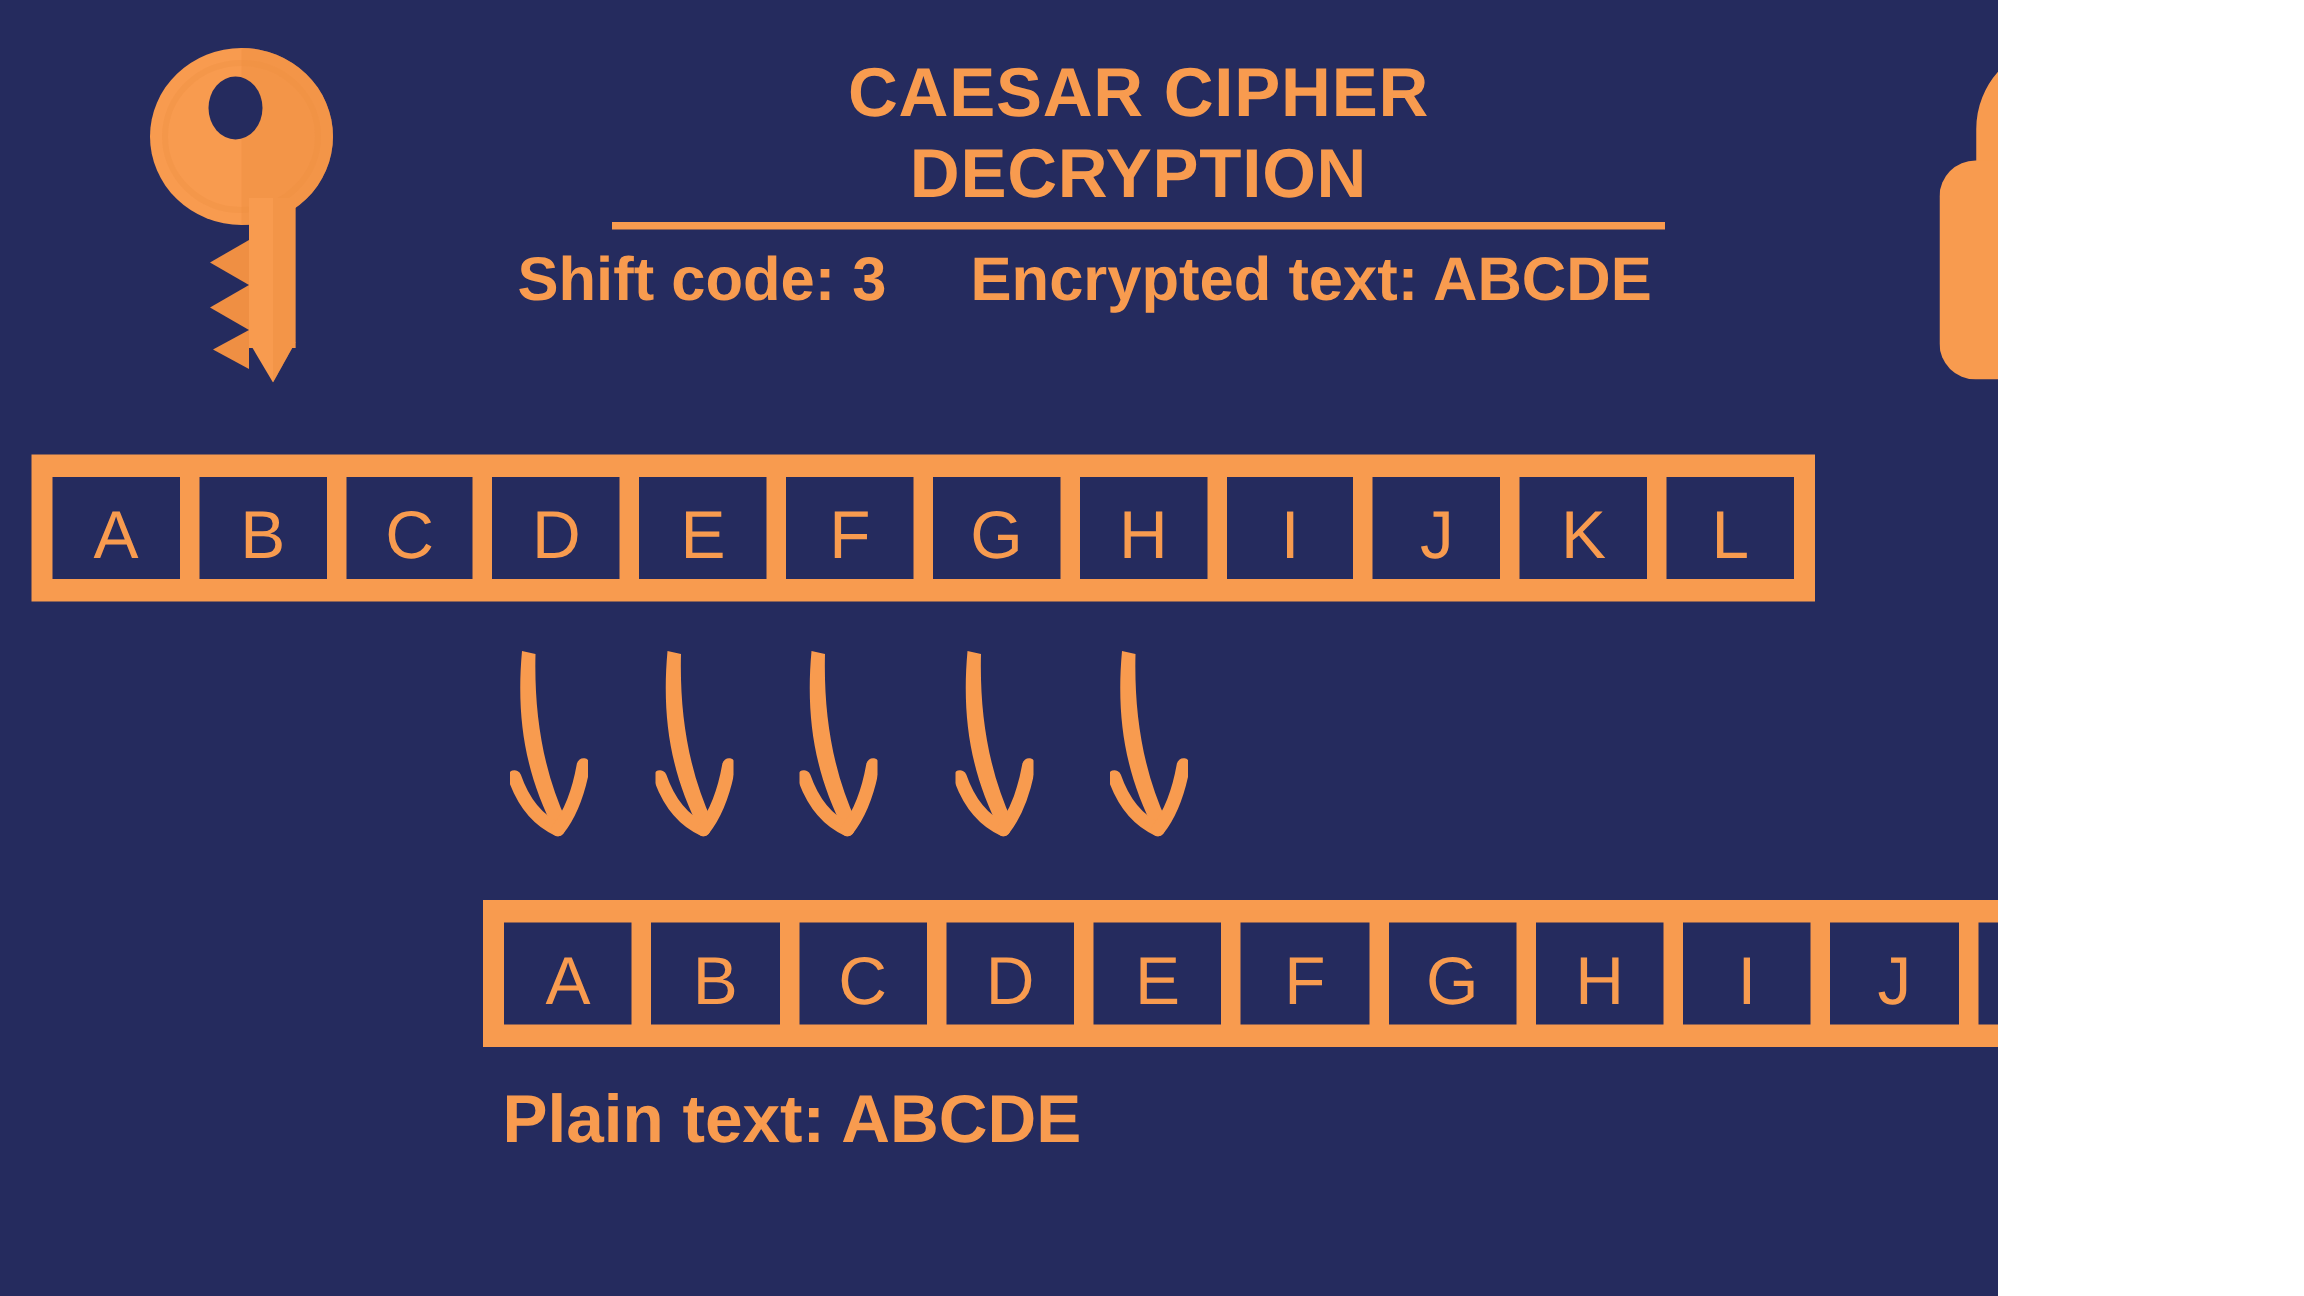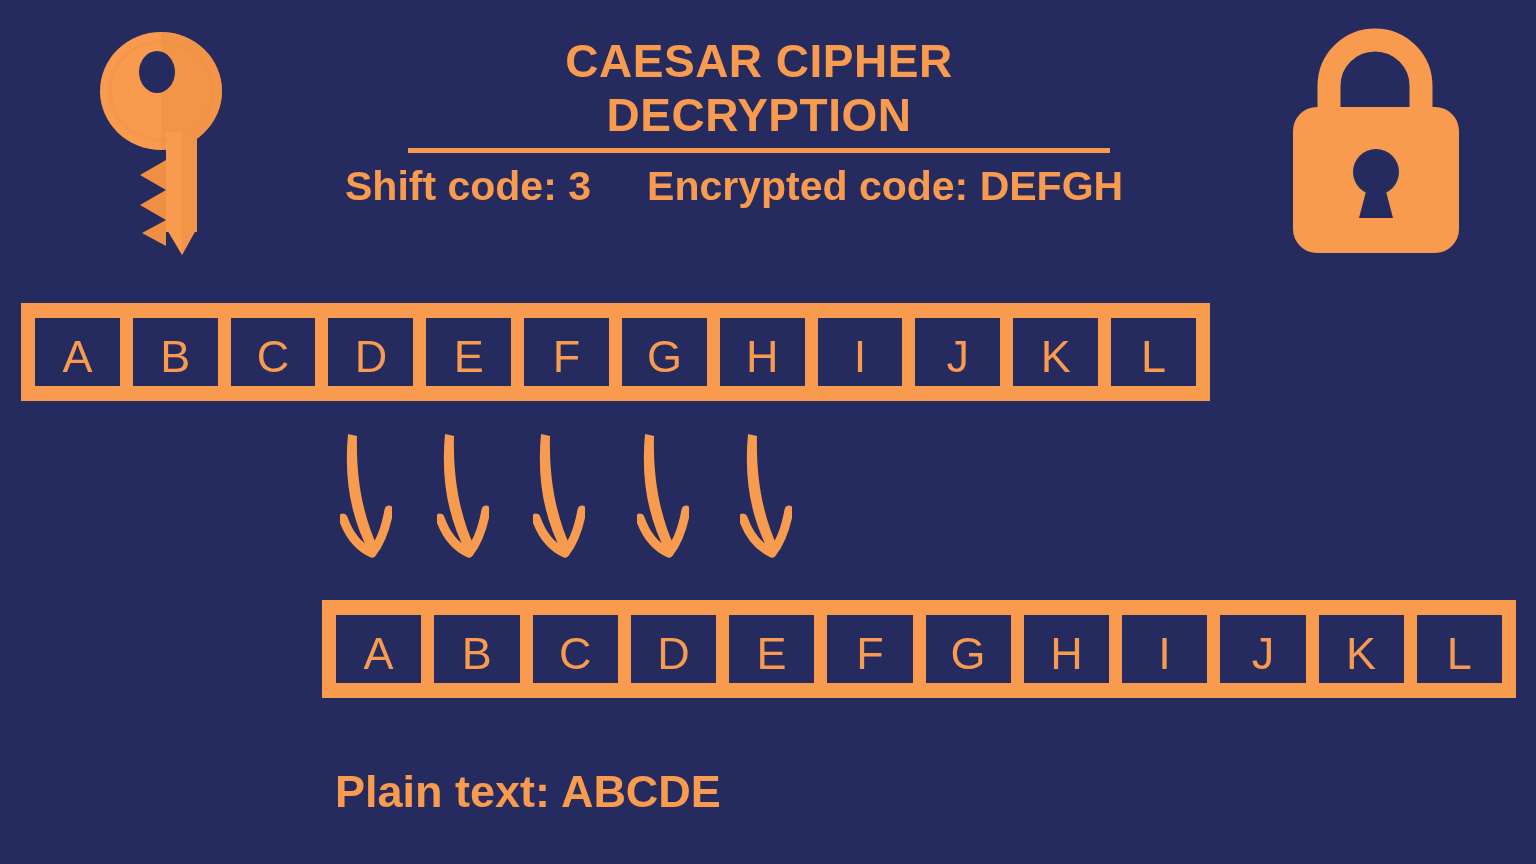--- a/index.html
+++ b/index.html
@@ -1,18 +1,18 @@
 <!DOCTYPE html>
 <html><head>
 <meta charset="utf-8">
 <style>
   html,body{margin:0;padding:0;}
   .canvas{
     position:relative;
-    width:1536px;height:864px;
+    width:1332px;height:864px;
     background:#252b5e;
     overflow:hidden;
     font-family:"Liberation Sans", sans-serif;
   }
   
   .title{
     position:absolute;
     left:408px; top:34px; width:702px;
     text-align:center;
     font-size:46px;
@@ -59,21 +59,21 @@
     color:#f89b4f;
   }
   .cell span{transform:translateY(5px);}
   
   .arrows{position:absolute; left:0; top:0;}
   .arrow{position:absolute; top:432px; width:52px; height:132px;}
   .a1{left:340px;} .a2{left:437px;} .a3{left:533px;} .a4{left:637px;} .a5{left:740px;}
   
   .plain-text{
     position:absolute;
-    left:335px; top:766px;
+    left:335px; top:720px;
     font-size:45px; font-weight:bold;
     color:#f89b4f;
     white-space:nowrap;
   }
 </style>
 </head>
 <body>
 
 <div class="canvas">
 
@@ -97,21 +97,21 @@
 
   <svg class="lock-icon" viewBox="0 0 166 225" aria-hidden="true">
     <path d="M36,108 L36,58 A46,46 0 0 1 128,58 L128,108" fill="none" stroke="#f89b4f" stroke-width="23"></path>
     <rect x="0" y="79" width="166" height="146" rx="24" fill="#f89b4f"></rect>
     <circle cx="83" cy="144" r="23" fill="#252b5e"></circle>
     <polygon points="76,152 90,152 100,190 66,190" fill="#252b5e"></polygon>
   </svg>
 
   <div class="info-line">
     <span>Shift code: 3</span>
-    <span>Encrypted code: DEFGH</span>
+    <span>Encrypted text: ABCDE</span>
   </div>
 
   <div class="strip strip-top">
     <div class="cell">
         <span>A</span>
       </div>
     <div class="cell">
         <span>B</span>
       </div>
     <div class="cell">

